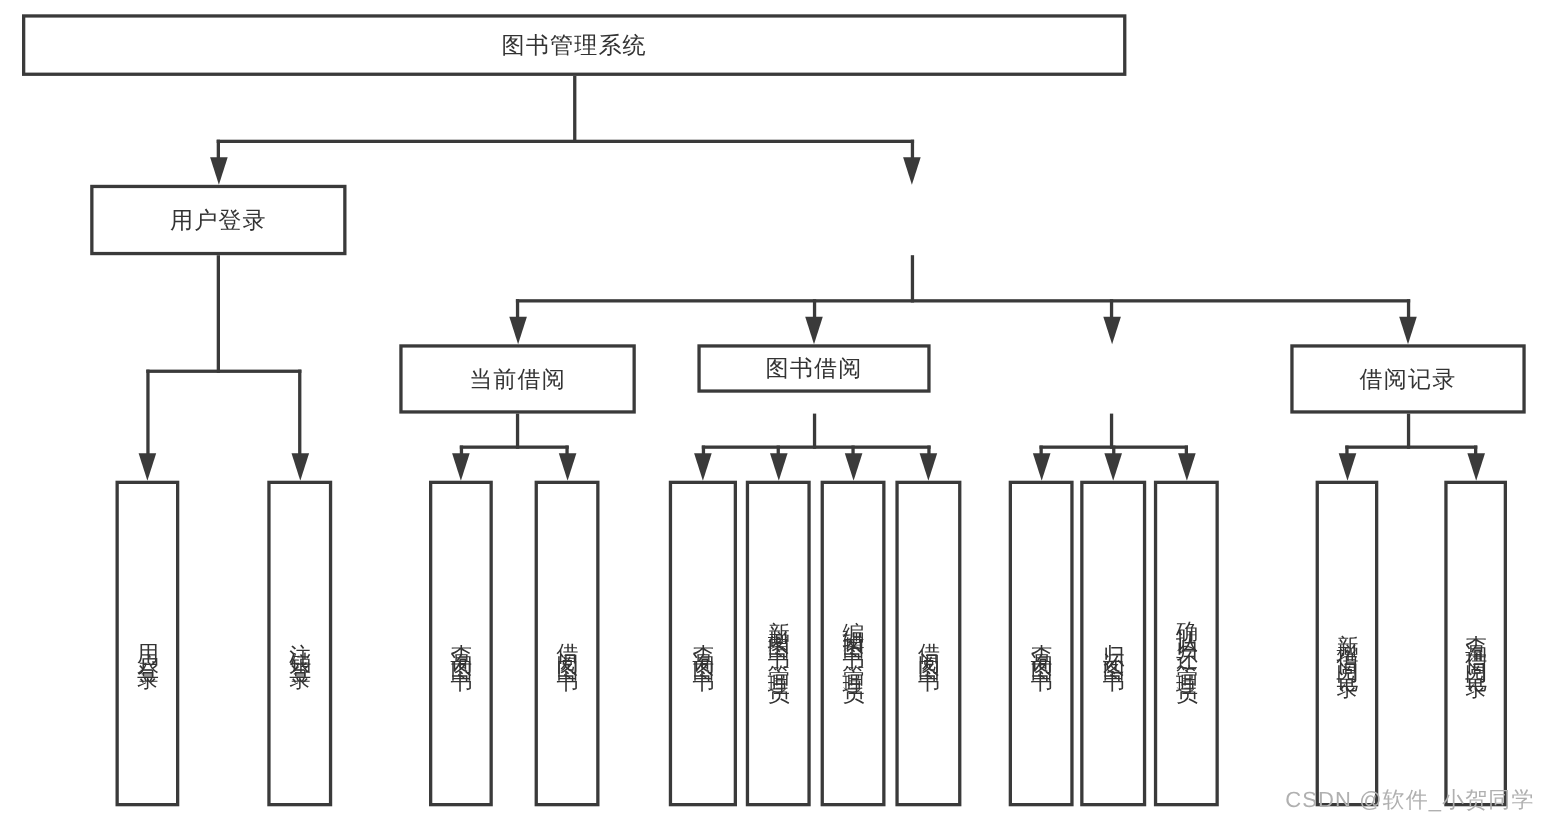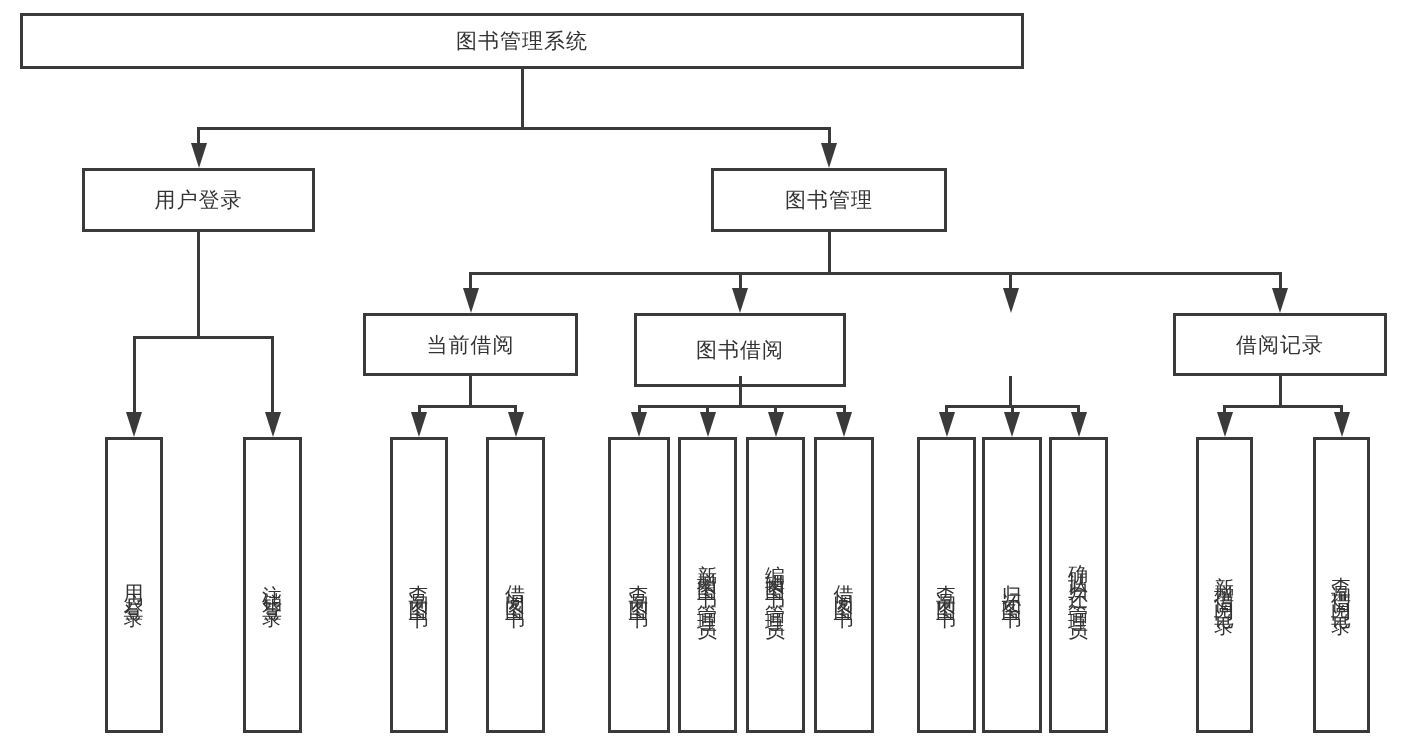--- a/index.html
+++ b/index.html
@@ -42,42 +42,41 @@
   <div class="box" style="left:20px;top:13px;width:1004px;height:56px;font-family:Liberation Serif, serif;">图书管理系统</div>
 
   <div class="vline" style="left:520.5px;top:69px;height:60px;"></div>
   <div class="hline" style="left:197px;top:127px;width:634px;"></div>
   <div class="vline" style="left:197px;top:127px;height:24px;"></div>
   <div class="arrow" style="left:190.5px;top:143px;"></div>
   <div class="vline" style="left:827.5px;top:127px;height:24px;"></div>
   <div class="arrow" style="left:821px;top:143px;"></div>
 
   <div class="box" style="left:82px;top:168px;width:233px;height:64px;">用户登录</div>
-  <div class="box" style="left:711px;top:168px;width:236px;height:64px;">图书管理</div>
 
   <div class="vline" style="left:197px;top:232px;height:107px;"></div>
   <div class="hline" style="left:132.5px;top:336px;width:141.5px;"></div>
   <div class="vline" style="left:132.5px;top:336px;height:82px;"></div>
   <div class="arrow" style="left:126px;top:412px;"></div>
   <div class="vline" style="left:271px;top:336px;height:82px;"></div>
   <div class="arrow" style="left:264.5px;top:412px;"></div>
 
   <div class="vline" style="left:827.5px;top:232px;height:43px;"></div>
   <div class="hline" style="left:469px;top:272px;width:813px;"></div>
   <div class="vline" style="left:469px;top:272px;height:24px;"></div>
   <div class="arrow" style="left:462.5px;top:288px;"></div>
   <div class="vline" style="left:738.5px;top:272px;height:24px;"></div>
   <div class="arrow" style="left:732px;top:288px;"></div>
   <div class="vline" style="left:1009px;top:272px;height:24px;"></div>
   <div class="arrow" style="left:1002.5px;top:288px;"></div>
   <div class="vline" style="left:1278.5px;top:272px;height:24px;"></div>
   <div class="arrow" style="left:1272px;top:288px;"></div>
 
   <div class="box" style="left:363px;top:313px;width:215px;height:63px;">当前借阅</div>
-  <div class="box" style="left:634px;top:313px;width:212px;height:74px;">图书借阅</div>
+  <div class="box" style="left:634px;top:313px;width:212px;height:44px;">图书借阅</div>
   <div class="box" style="left:1173px;top:313px;width:214px;height:63px;">借阅记录</div>
 
   <div class="vline" style="left:469px;top:376px;height:32px;"></div>
   <div class="hline" style="left:417.5px;top:405px;width:99.5px;"></div>
   <div class="vline" style="left:417.5px;top:405px;height:14px;"></div>
   <div class="arrow" style="left:411px;top:412px;"></div>
   <div class="vline" style="left:514px;top:405px;height:14px;"></div>
   <div class="arrow" style="left:507.5px;top:412px;"></div>
 
   <div class="vline" style="left:738.5px;top:376px;height:32px;"></div>
@@ -118,14 +117,15 @@
   <div class="box vbox" style="left:746px;top:437px;width:59px;height:296px;">编辑图书（管理员）</div>
   <div class="box vbox" style="left:814px;top:437px;width:60px;height:296px;">借阅图书</div>
 
   <div class="box vbox" style="left:917px;top:437px;width:59px;height:296px;">查询图书</div>
   <div class="box vbox" style="left:982px;top:437px;width:60px;height:296px;">归还图书</div>
   <div class="box vbox" style="left:1049px;top:437px;width:59px;height:296px;">确认归还（管理员）</div>
 
   <div class="box vbox" style="left:1196px;top:437px;width:57px;height:296px;">新增借阅记录</div>
   <div class="box vbox" style="left:1313px;top:437px;width:57px;height:296px;">查询借阅记录</div>
 
+  <div class="watermark">CSDN @软件_小贺同学</div>
 
 </div>
 
 </body></html>

